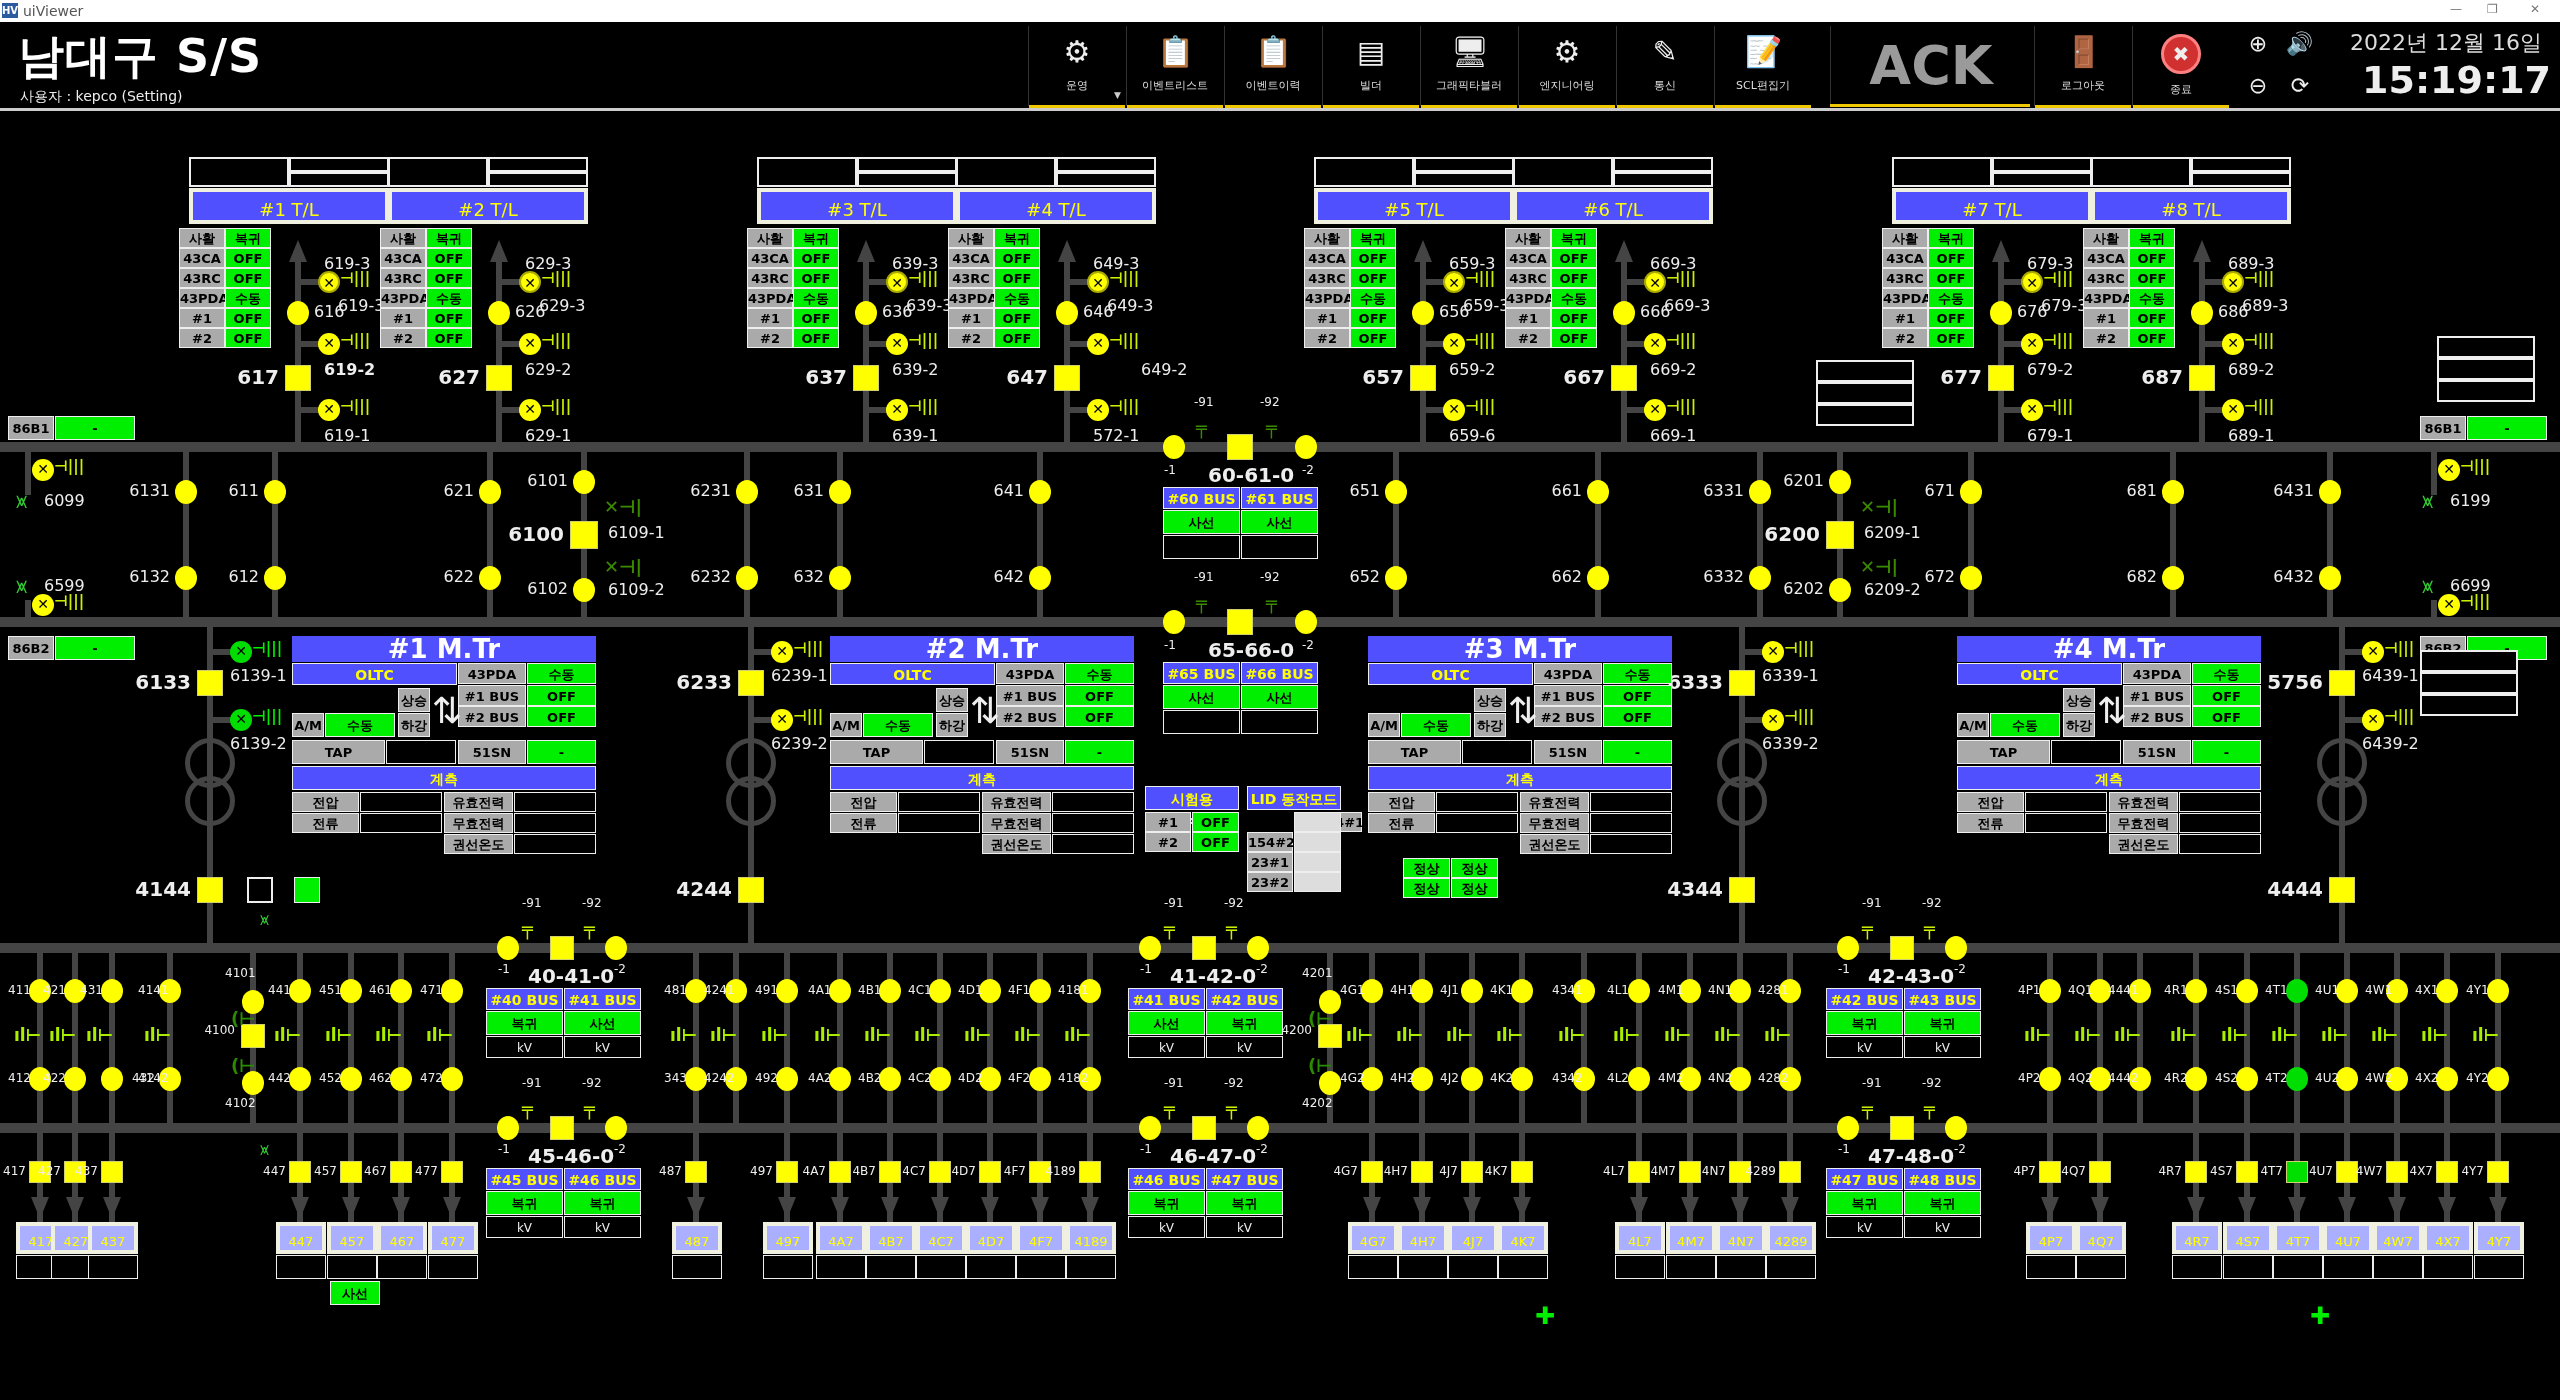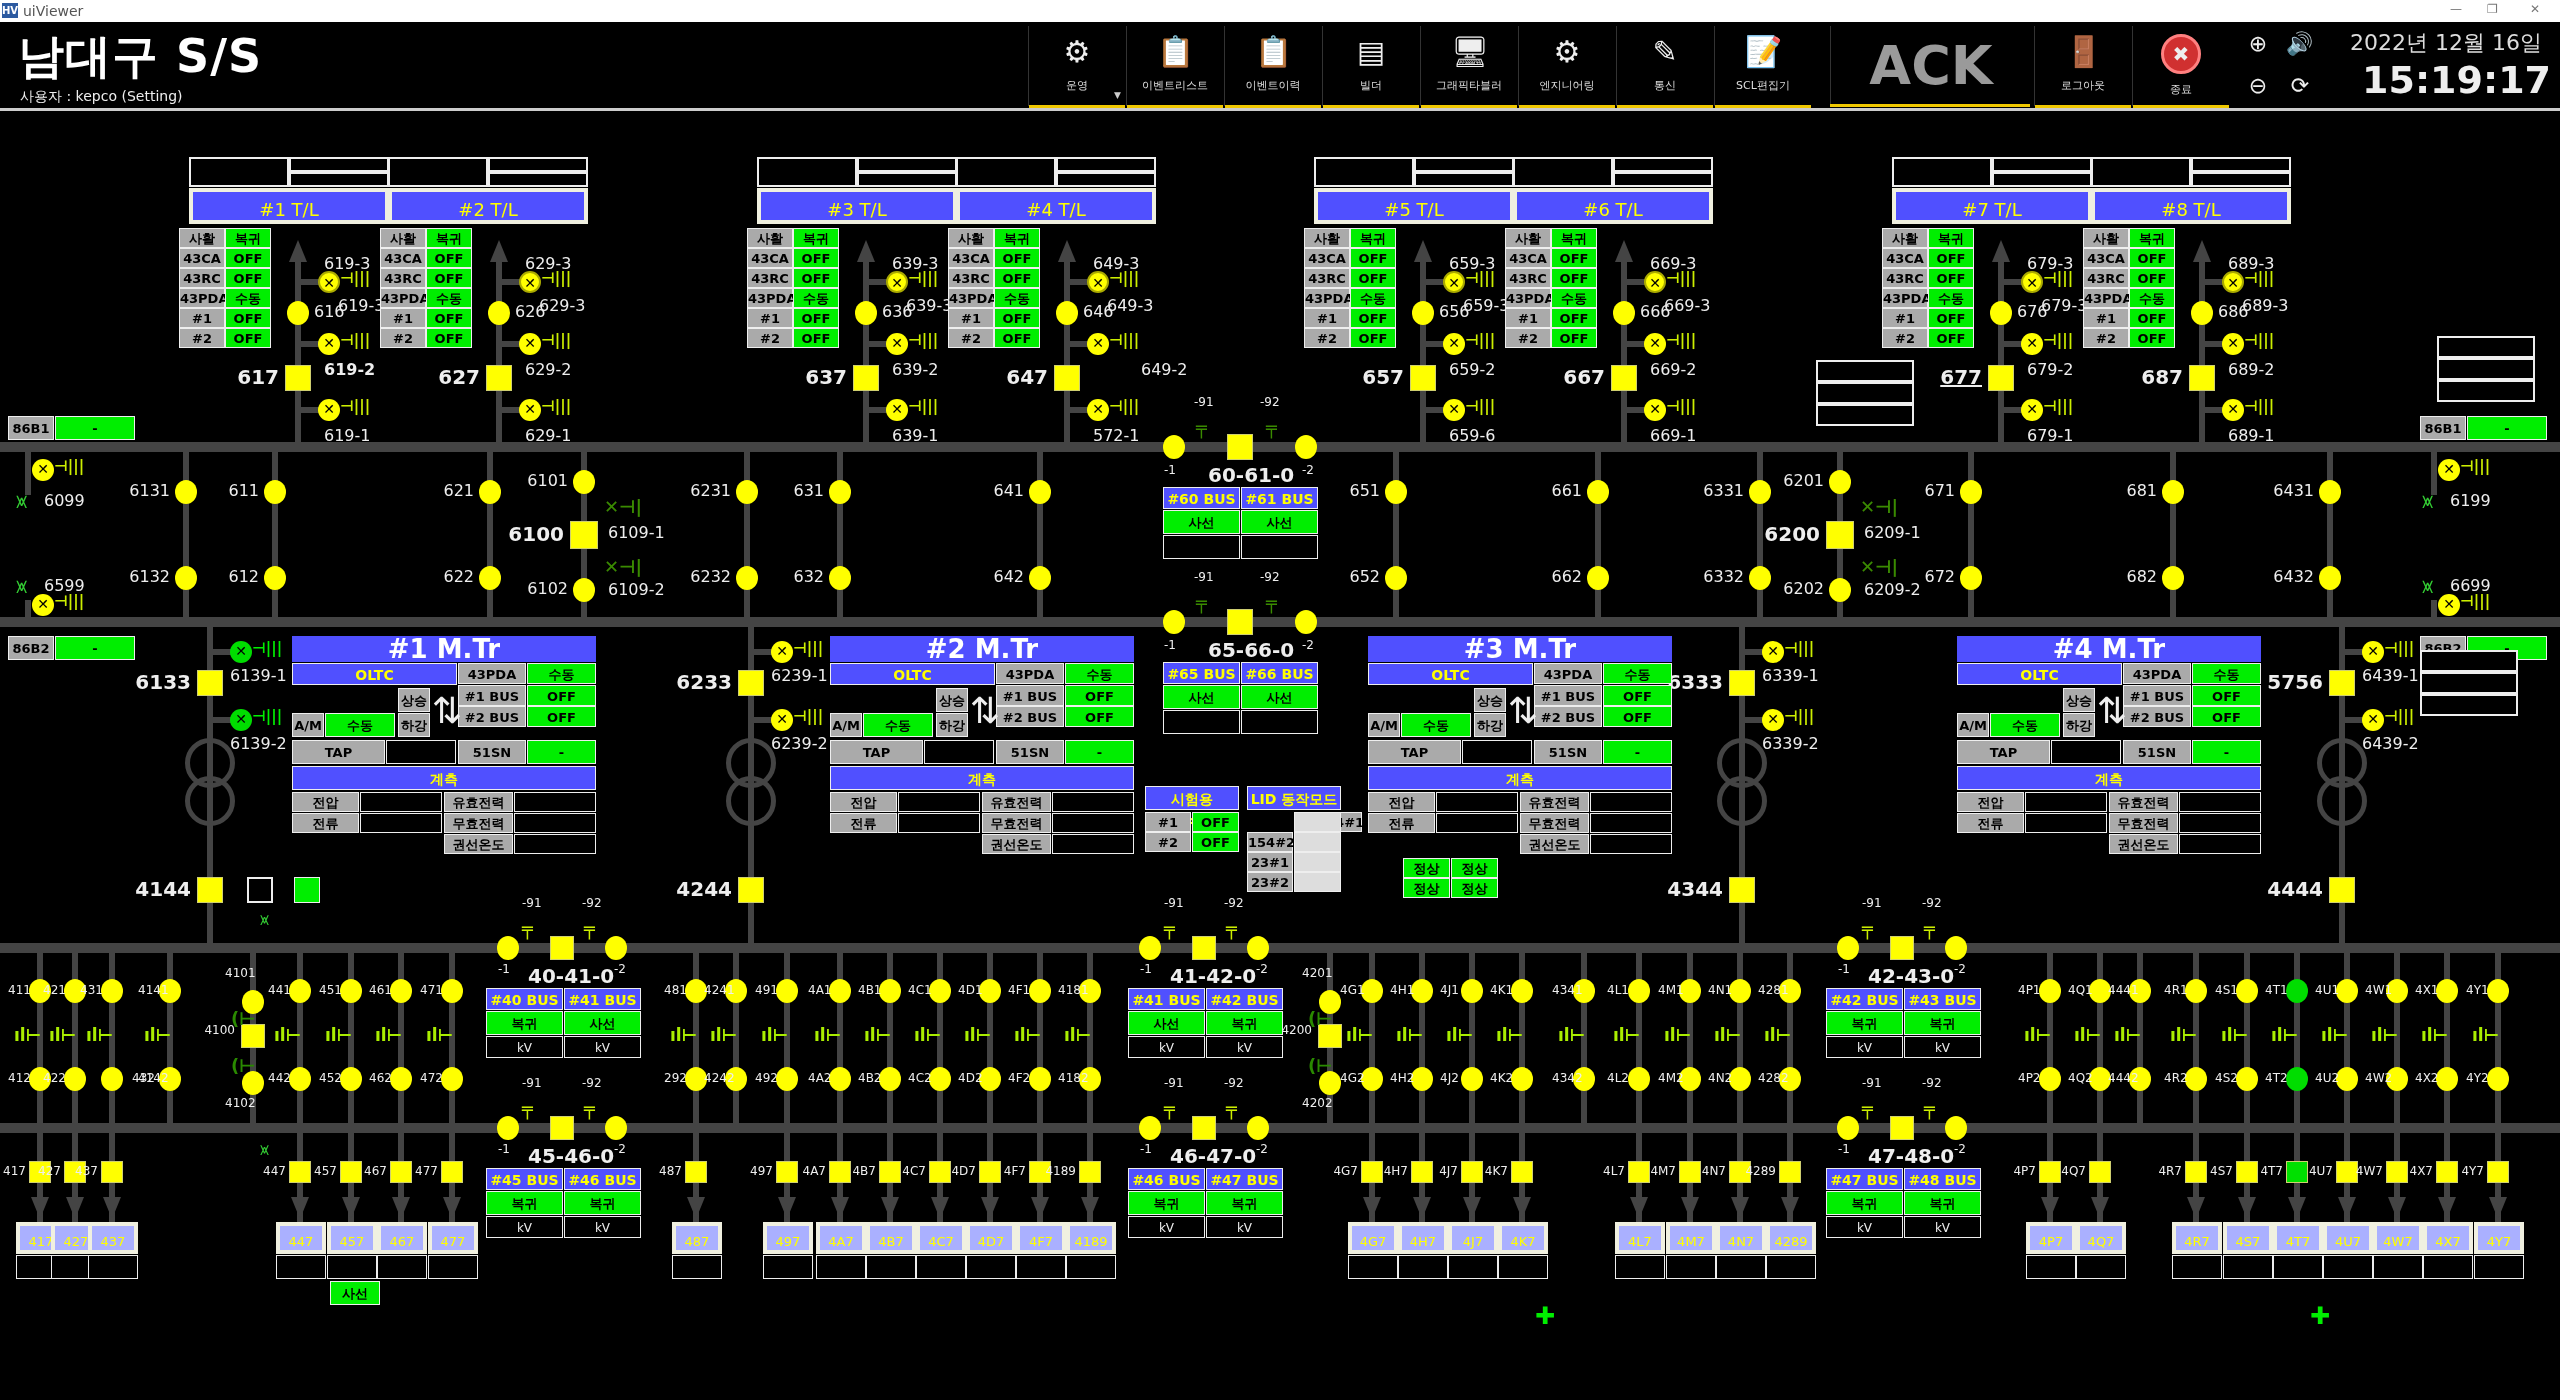--- a/index.html
+++ b/index.html
@@ -358,21 +358,21 @@
     <div class="abs gsw" style="left: 2043px; top: 269px; font-size: 15px; color: rgb(204, 238, 0);">⊣|||</div>
     <div class="abs lbl" style="left: 2041px; top: 296px;">679-3</div>
     <div class="abs lbl" style="left: 2027px; top: 254px;">679-3</div>
     <div class="abs ds" style="left: 1990px; top: 301px; width: 22px; height: 24px; line-height: 24px;"></div>
     <div class="abs lbl" style="left: 2017px; top: 302px;">676</div>
     <div class="abs wire" style="left: 2001px; top: 341px; width: 22px; height: 6px; line-height: 6px;"></div>
     <div class="abs esw" style="left: 2021px; top: 333px; width: 22px; height: 22px; line-height: 20px; border-radius: 50%; background: rgb(255, 255, 0); border: none; box-sizing: border-box; color: rgb(0, 0, 0); font-size: 14px; text-align: center;">✕</div>
     <div class="abs gsw" style="left: 2043px; top: 331px; font-size: 15px; color: rgb(204, 238, 0);">⊣|||</div>
     <div class="abs lbl" style="left: 2027px; top: 360px;">679-2</div>
     <div class="abs cb" style="left: 1988px; top: 365px; width: 26px; height: 26px; line-height: 26px;"></div>
-    <div class="abs lbl b" style="left: 1982px; top: 365px; transform: translateX(-100%); text-decoration: underline;">677</div>
+    <div class="abs lbl b" style="left: 1982px; top: 365px; transform: translateX(-100%);">677</div>
     <div class="abs wire" style="left: 2001px; top: 407px; width: 22px; height: 6px; line-height: 6px;"></div>
     <div class="abs esw" style="left: 2021px; top: 399px; width: 22px; height: 22px; line-height: 20px; border-radius: 50%; background: rgb(255, 255, 0); border: none; box-sizing: border-box; color: rgb(0, 0, 0); font-size: 14px; text-align: center;">✕</div>
     <div class="abs gsw" style="left: 2043px; top: 397px; font-size: 15px; color: rgb(204, 238, 0);">⊣|||</div>
     <div class="abs lbl" style="left: 2027px; top: 426px;">679-1</div>
     <div class="abs emptybox" style="left: 2091px; top: 157px; width: 100px; height: 30px; line-height: 30px;"></div>
     <div class="abs emptybox" style="left: 2191px; top: 157px; width: 100px; height: 15px; line-height: 15px;"></div>
     <div class="abs emptybox" style="left: 2191px; top: 172px; width: 100px; height: 15px; line-height: 15px;"></div>
     <div class="abs tlhdr" style="left: 2091px; top: 188px; width: 200px; height: 36px; line-height: 36px;">#8 T/L</div>
     <div class="abs gbox" style="left: 2083px; top: 228px; width: 46px; height: 20px; line-height: 20px;">사활</div>
     <div class="abs grn" style="left: 2129px; top: 228px; width: 46px; height: 20px; line-height: 20px;">복귀</div>
@@ -949,21 +949,21 @@
     <div class="abs wire" style="left: 449px; top: 1128px; width: 6px; height: 96px; line-height: 96px;"></div>
     <div class="abs cb" style="left: 441px; top: 1161px; width: 22px; height: 22px; line-height: 22px;"></div>
     <div class="abs lbl sm" style="left: 438px; top: 1164px; transform: translateX(-100%);">477</div>
     <div class="abs arrow" style="left: 443px; top: 1197px;"></div>
     <div class="abs fdr" style="left: 428px; top: 1222px; width: 50px; height: 32px; line-height: 32px;">477</div>
     <div class="abs blk" style="left: 428px; top: 1255px; width: 50px; height: 24px; line-height: 24px;"></div>
     <div class="abs wire" style="left: 693px; top: 948px; width: 6px; height: 180px; line-height: 180px;"></div>
     <div class="abs ds" style="left: 685px; top: 979px; width: 22px; height: 24px; line-height: 24px;"></div>
     <div class="abs lbl sm" style="left: 664px; top: 983px;">481</div>
     <div class="abs ds" style="left: 685px; top: 1067px; width: 22px; height: 24px; line-height: 24px;"></div>
-    <div class="abs lbl sm" style="left: 664px; top: 1071px;">292</div>
+    <div class="abs lbl sm" style="left: 664px; top: 1071px;">343</div>
     <div class="abs gsw" style="left: 670px; top: 1025px; font-size: 17px;">ıl⊢</div>
     <div class="abs wire" style="left: 693px; top: 1128px; width: 6px; height: 96px; line-height: 96px;"></div>
     <div class="abs cb" style="left: 685px; top: 1161px; width: 22px; height: 22px; line-height: 22px;"></div>
     <div class="abs lbl sm" style="left: 682px; top: 1164px; transform: translateX(-100%);">487</div>
     <div class="abs arrow" style="left: 687px; top: 1197px;"></div>
     <div class="abs fdr" style="left: 672px; top: 1222px; width: 50px; height: 32px; line-height: 32px;">487</div>
     <div class="abs blk" style="left: 672px; top: 1255px; width: 50px; height: 24px; line-height: 24px;"></div>
     <div class="abs wire" style="left: 733px; top: 948px; width: 6px; height: 180px; line-height: 180px;"></div>
     <div class="abs ds" style="left: 725px; top: 979px; width: 22px; height: 24px; line-height: 24px;"></div>
     <div class="abs lbl sm" style="left: 704px; top: 983px;">4241</div>

